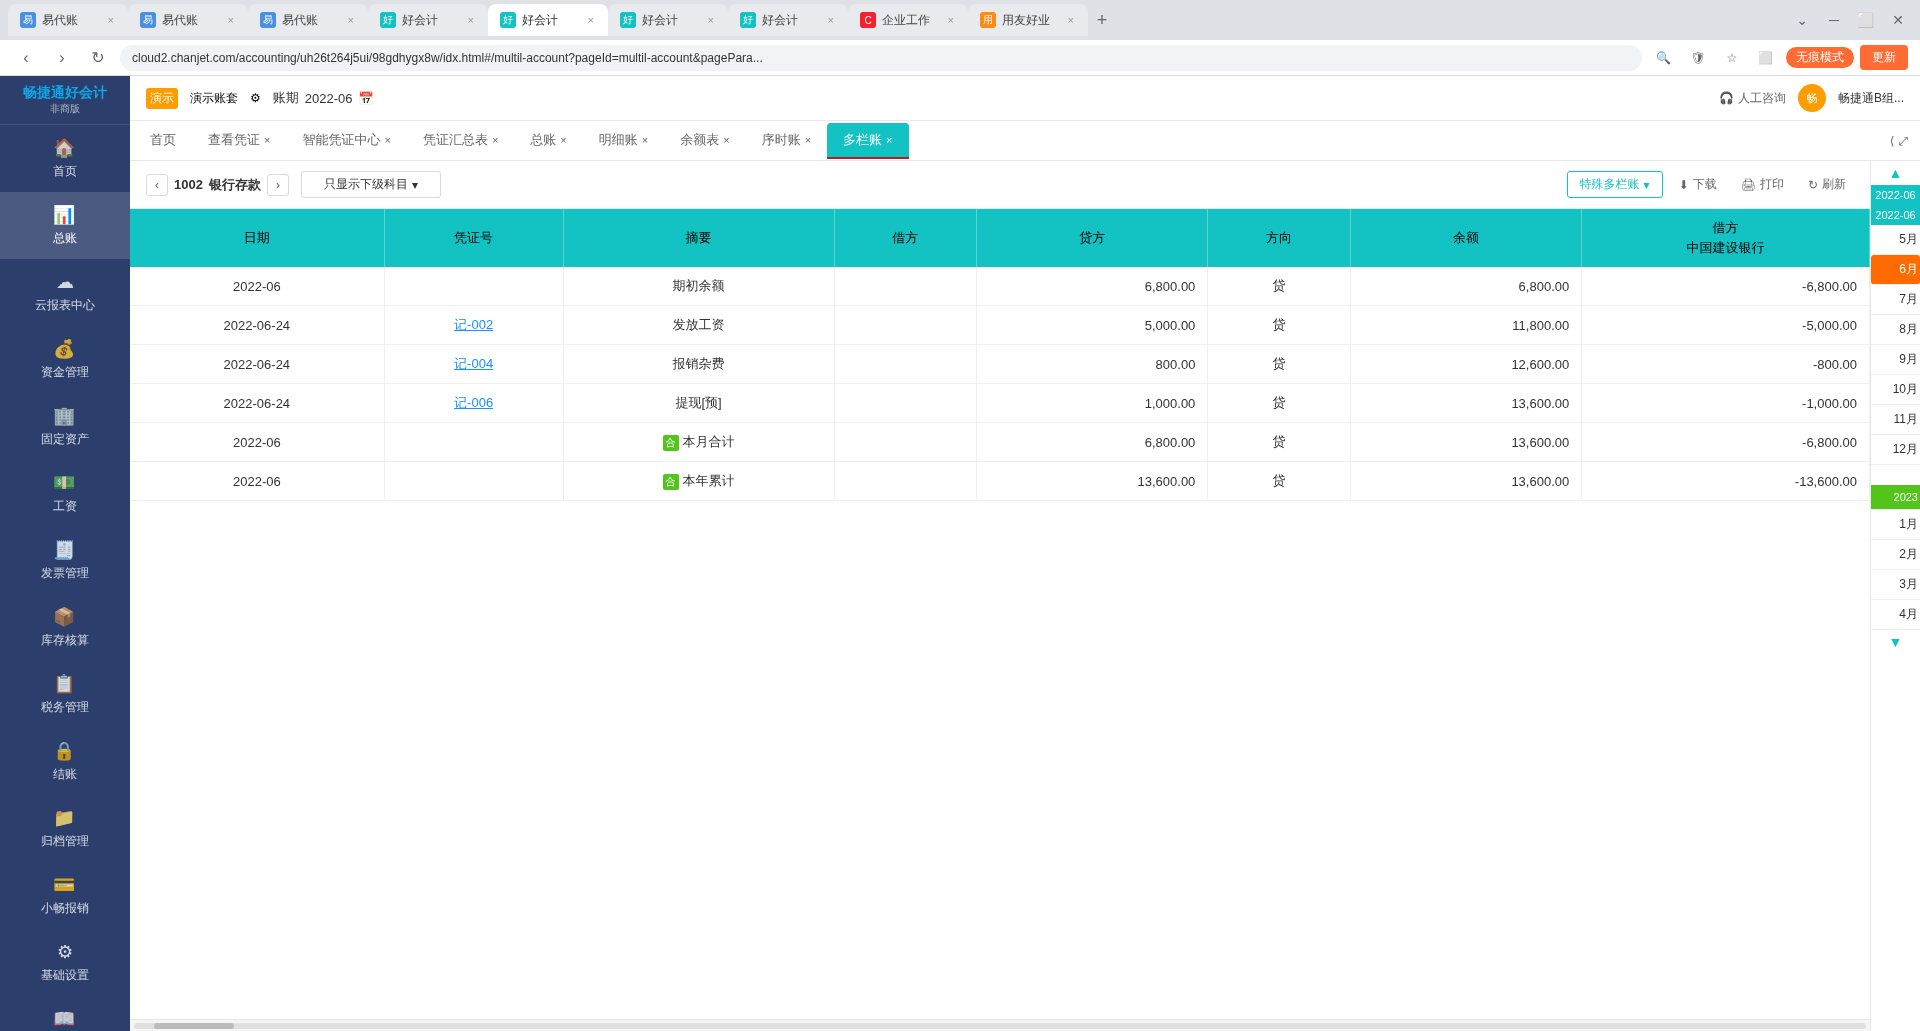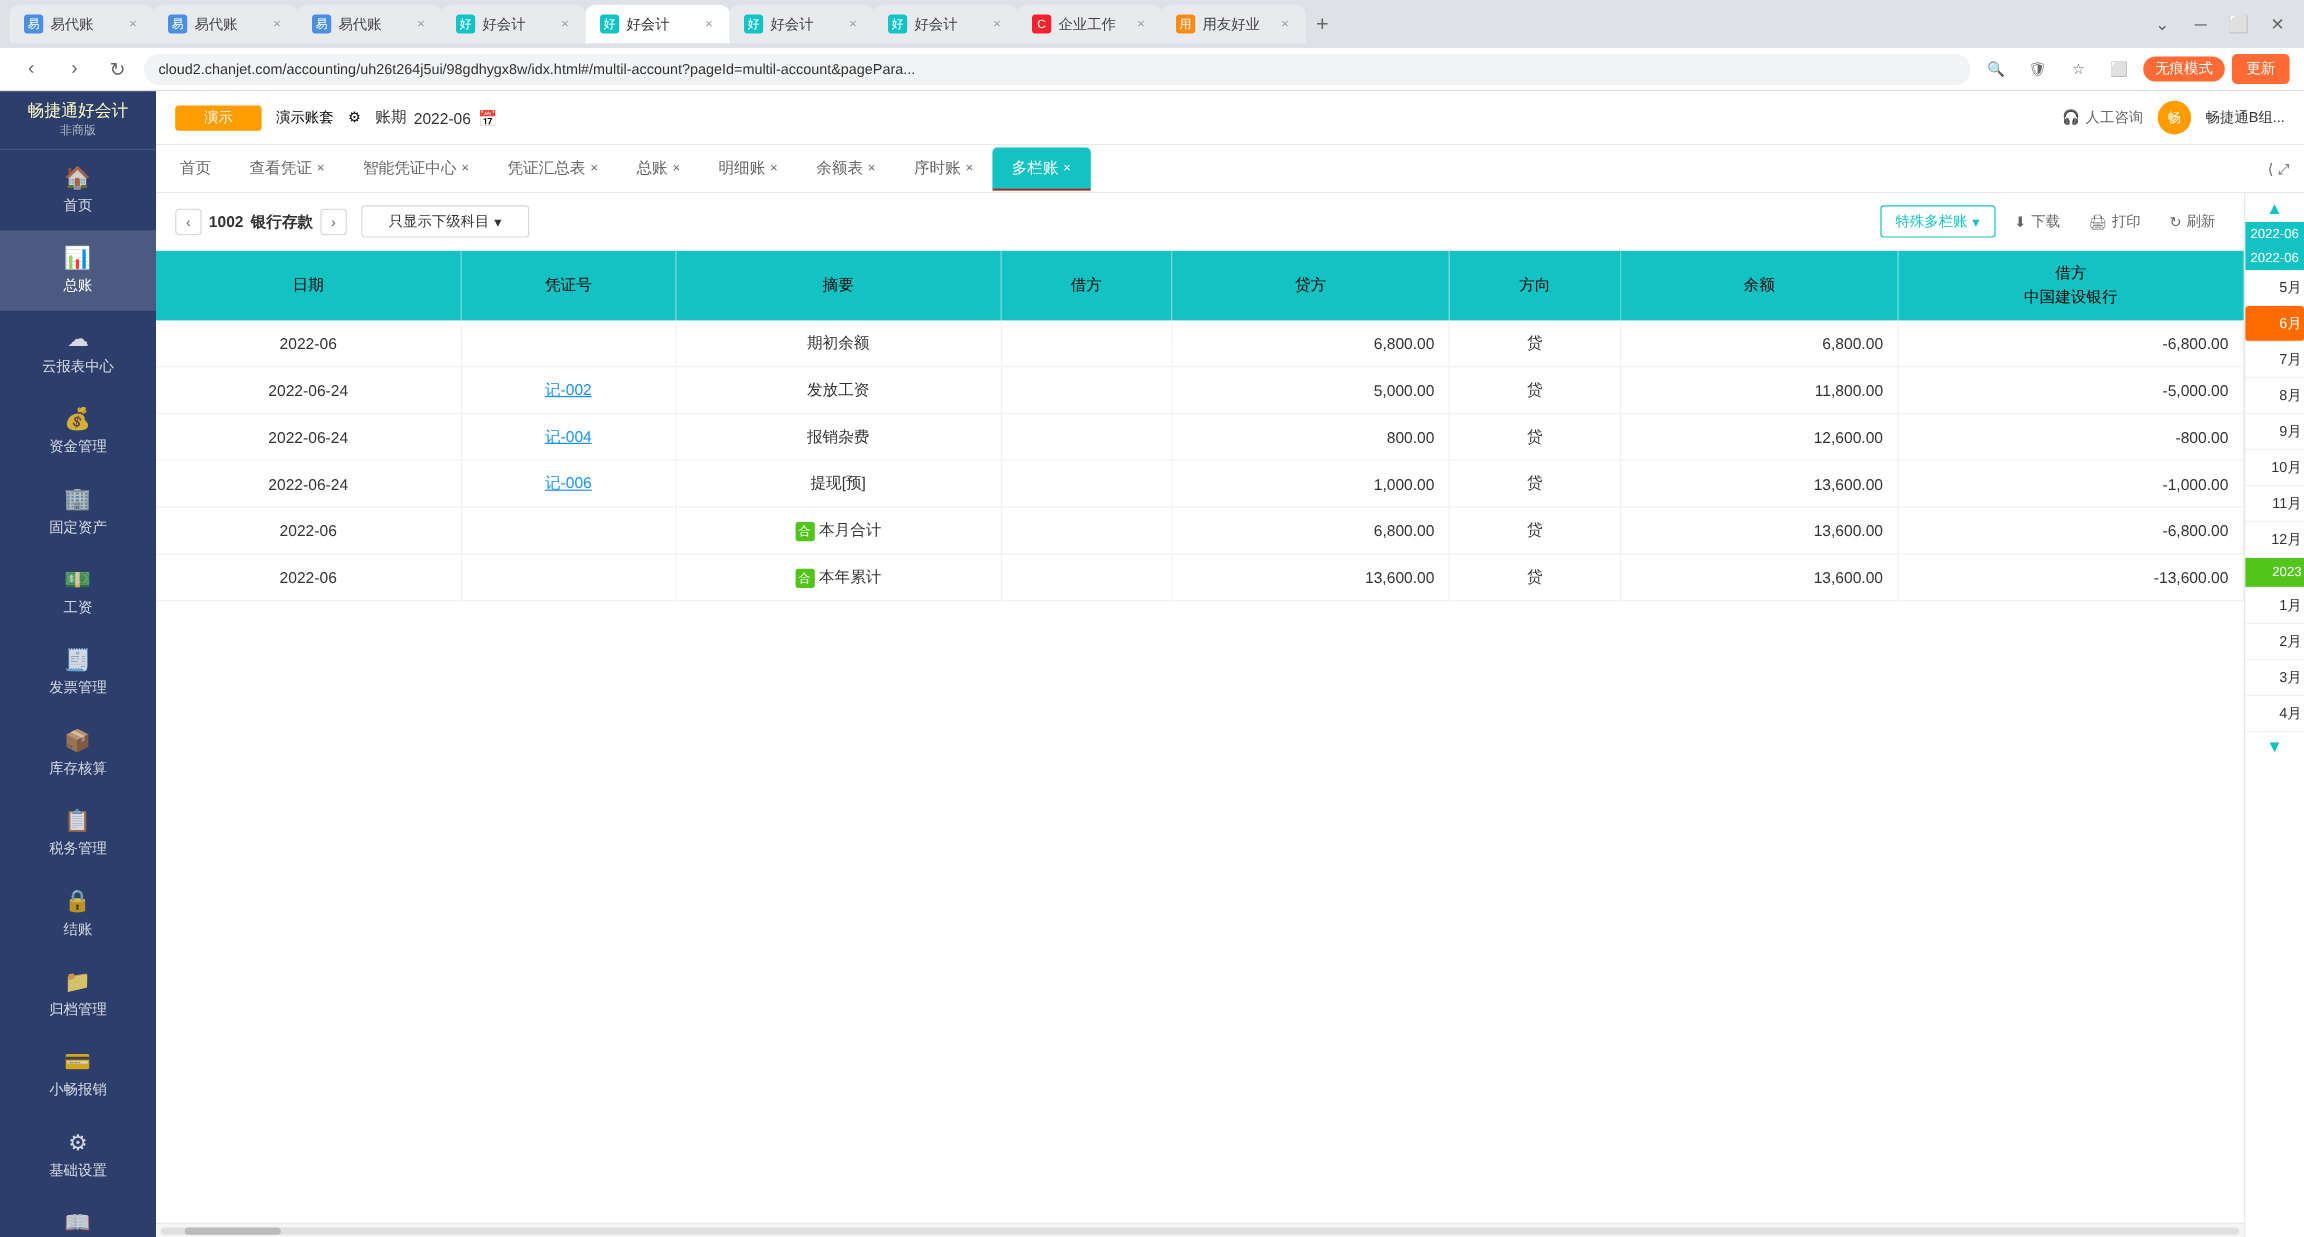--- a/index.html
+++ b/index.html
@@ -27,32 +27,32 @@
     .addr-btn { width: 28px; height: 28px; display: flex; align-items: center; justify-content: center; color: #666; cursor: pointer; }
     .no-trace { background: #ff6b35; color: white; padding: 2px 10px; border-radius: 12px; font-size: 12px; cursor: pointer; }
     .update-btn { background: #ff6b35; color: white; padding: 4px 12px; border-radius: 4px; font-size: 12px; cursor: pointer; }
 
     
     .app-layout { display: flex; height: calc(1031px - 76px); }
 
     
     .sidebar { width: 130px; background: #2c3e6b; color: #fff; display: flex; flex-direction: column; flex-shrink: 0; }
     .sidebar-logo { height: 70px; display: flex; flex-direction: column; align-items: center; justify-content: center; border-bottom: 1px solid rgba(255,255,255,0.1); padding: 8px; }
-    .logo-text { font-size: 14px; font-weight: normal; color: #fef9c3; }
+    .logo-text { font-size: 14px; font-weight: bold; color: #0ea5e9; }
     .logo-sub { font-size: 10px; color: rgba(255,255,255,0.6); }
     .sidebar-item { display: flex; flex-direction: column; align-items: center; padding: 12px 8px; cursor: pointer; color: rgba(255,255,255,0.8); gap: 4px; font-size: 12px; }
     .sidebar-item.active { background: rgba(255,255,255,0.15); color: #fff; }
     .sidebar-icon { font-size: 18px; }
 
     
     .main-content { flex: 1; display: flex; flex-direction: column; overflow: hidden; }
 
     
     .top-bar { height: 45px; background: #fff; display: flex; align-items: center; padding: 0 16px; gap: 12px; border-bottom: 1px solid #e8e8e8; }
-    .demo-badge { background: #ff9c00; color: white; padding: 2px 24px; border-radius: 3px; font-size: 12px; }
+    .demo-badge { background: #ff9c00; color: white; padding: 2px 4px; border-radius: 3px; font-size: 12px; }
     .top-bar-right { margin-left: auto; display: flex; align-items: center; gap: 12px; }
     .period-info { display: flex; align-items: center; gap: 6px; font-size: 13px; color: #333; }
     .consult-btn { display: flex; align-items: center; gap: 4px; color: #666; font-size: 12px; cursor: pointer; }
     .user-avatar { width: 28px; height: 28px; border-radius: 50%; background: #ff9c00; display: flex; align-items: center; justify-content: center; color: white; font-size: 11px; }
     .user-name { font-size: 12px; color: #333; }
 
     
     .tab-nav { height: 40px; background: #fff; display: flex; align-items: center; border-bottom: 1px solid #e8e8e8; overflow: hidden; padding: 0 4px; }
     .nav-tab { padding: 8px 16px; font-size: 13px; color: #666; cursor: pointer; white-space: nowrap; display: flex; align-items: center; gap: 4px; border-bottom: 2px solid transparent; }
     .nav-tab.active { color: #fff; background: #13c2c2; border-radius: 4px 4px 0 0; border-bottom: 2px solid #b91c1c; }
@@ -85,21 +85,21 @@
     td.link { color: #1890ff; cursor: pointer; text-decoration: underline; }
     td.num { text-align: right; }
     td.direction { color: #333; }
     .summary-icon { display: inline-flex; align-items: center; justify-content: center; width: 16px; height: 16px; background: #52c41a; color: white; font-size: 10px; border-radius: 2px; margin-right: 4px; }
 
     
     .right-sidebar { width: 50px; background: #fff; border-left: 1px solid #e8e8e8; display: flex; flex-direction: column; overflow-y: auto; }
     .cal-header { background: #13c2c2; color: white; font-size: 11px; text-align: center; padding: 4px 2px; }
     .cal-item { padding: 6px 2px; text-align: right; font-size: 12px; color: #333; cursor: pointer; border-bottom: 1px solid #f0f0f0; }
     .cal-item.active { background: #ff6b00; color: white; border-radius: 3px; }
-    .cal-item.year-mark { background: #52c41a; color: white; font-size: 11px; }
+    .cal-item.year-mark { background: #52c41a; color: white; font-size: 11px; margin-top: 20px; }
     .cal-scroll-btn { display: flex; align-items: center; justify-content: center; padding: 4px; color: #13c2c2; cursor: pointer; font-size: 14px; }
 
     
     .h-scrollbar { height: 12px; background: #f5f5f5; border-top: 1px solid #e8e8e8; display: flex; align-items: center; padding: 0 4px; }
     .scrollbar-track { flex: 1; height: 6px; background: #e0e0e0; border-radius: 3px; position: relative; }
     .scrollbar-thumb { width: 80px; height: 6px; background: #bbb; border-radius: 3px; position: absolute; left: 20px; }
   </style>
 </head>
 <body>
 

